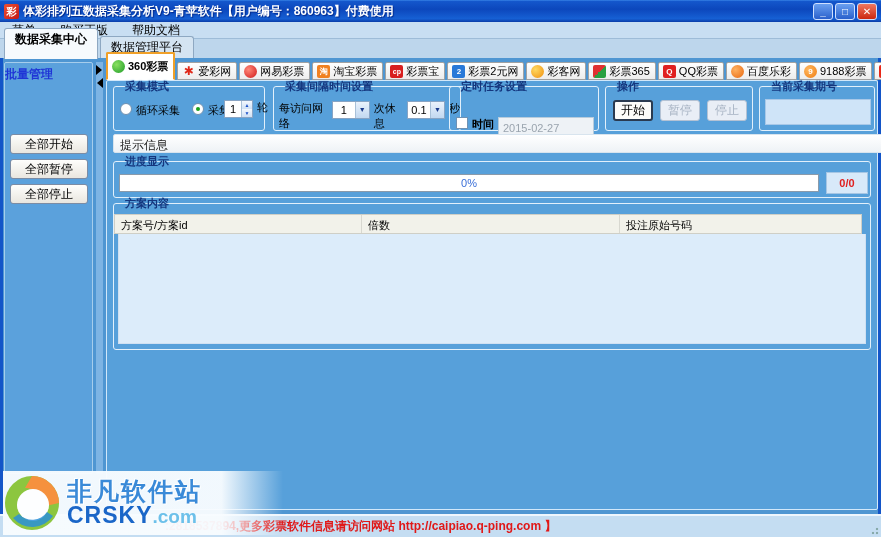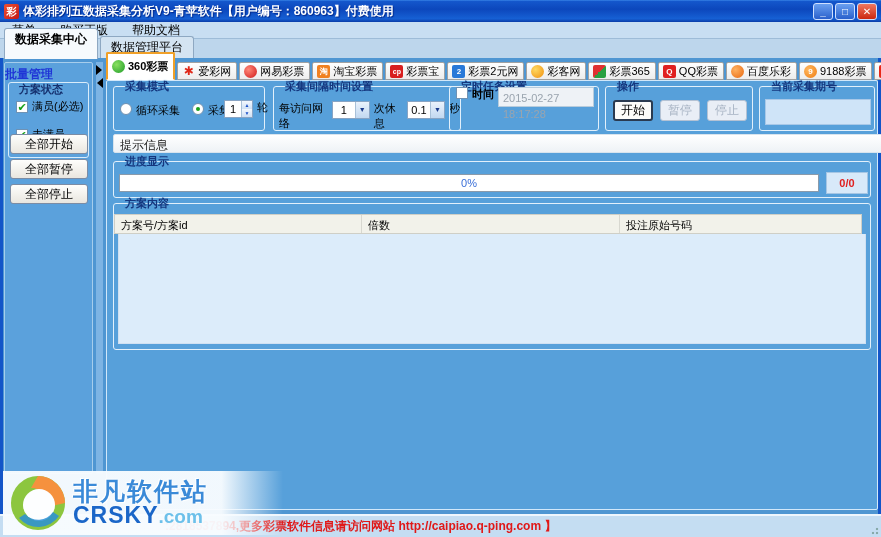--- a/index.html
+++ b/index.html
@@ -143,21 +143,21 @@
   .status-text { color:#e01818; font-size:12px; font-weight:bold; white-space:nowrap; }
   .resize-grip { position:absolute; right:2px; bottom:2px; width:12px; height:12px;
     background:
       radial-gradient(circle at 10px 10px,#8aa 1.2px,transparent 1.6px),
       radial-gradient(circle at 10px 6px,#8aa 1.2px,transparent 1.6px),
       radial-gradient(circle at 6px 10px,#8aa 1.2px,transparent 1.6px); }
 
   
   .watermark { position:absolute; left:0; top:471px; width:280px; height:64px; z-index:20;
     background:linear-gradient(to right, rgba(248,252,255,.96) 78%, rgba(248,252,255,0));
-    display:flex; align-items:center; padding-left:6px; }
+    display:flex; align-items:center; }
   .wm-text { margin-left:6px; line-height:1.0; }
   .wm-name { color:#3a8ad8; font-size:25px; font-weight:bold; letter-spacing:2px;
     text-shadow:1px 1px 0 #fff,-1px -1px 0 #fff; }
   .wm-domain { color:#1a66c8; font-size:23px; font-weight:bold; letter-spacing:1px; }
   .wm-tld { color:#6cc0ea; font-size:19px; font-weight:bold; }
 </style>
 </head>
 <body>
 
 <div class="app">
@@ -178,31 +178,20 @@
     <div class="menu-item">帮助文档</div>
   </div>
 
   <div class="maintabs">
     <div class="maintab active">数据采集中心</div>
     <div class="maintab">数据管理平台</div>
   </div>
 
   <div class="sidebar">
     <div class="sidebar-title">批量管理</div>
-    <div class="status-group">
-      <div class="status-group-title">方案状态</div>
-      <div class="chk-row" style="top:16px;">
-        <span class="chk-box">✔</span>
-        <span>满员(必选)</span>
-      </div>
-      <div class="chk-row" style="top:44px;">
-        <span class="chk-box">✔</span>
-        <span>未满员</span>
-      </div>
-    </div>
     <button class="side-btn" style="top:71px;">全部开始</button>
     <button class="side-btn" style="top:96px;">全部暂停</button>
     <button class="side-btn" style="top:121px;text-align:center;">全部停止</button>
   </div>
 
   <div class="splitter">
     <div class="spl-arrow right"></div>
     <div class="spl-arrow left"></div>
   </div>
 
@@ -293,21 +282,21 @@
         <span class="combo">
           <span class="combo-val">0.1</span>
           <span class="combo-arrow">▼</span>
         </span>
         <span>秒</span>
       </div>
     </div>
 
     <div class="grp row1" style="left:342px; width:150px;">
       <div class="grp-title">定时任务设置</div>
-      <div class="inline" style="left:6px; top:0;border-radius:7px;">
+      <div class="inline" style="left:6px; top:30px;border-radius:7px;">
         <span class="chk-box" style="color:transparent;"></span>
         <span style="font-weight:bold;">时间</span>
         <span class="txt-disabled" style="width:96px;">2015-02-27 18:17:28</span>
       </div>
     </div>
 
     <div class="grp row1" style="left:498px; width:148px;">
       <div class="grp-title">操作</div>
       <button class="btn default" style="position:absolute; left:7px; top:13px; width:40px;">开始</button>
       <button class="btn disabled" style="position:absolute; left:54px; top:13px; width:40px;">暂停</button>

